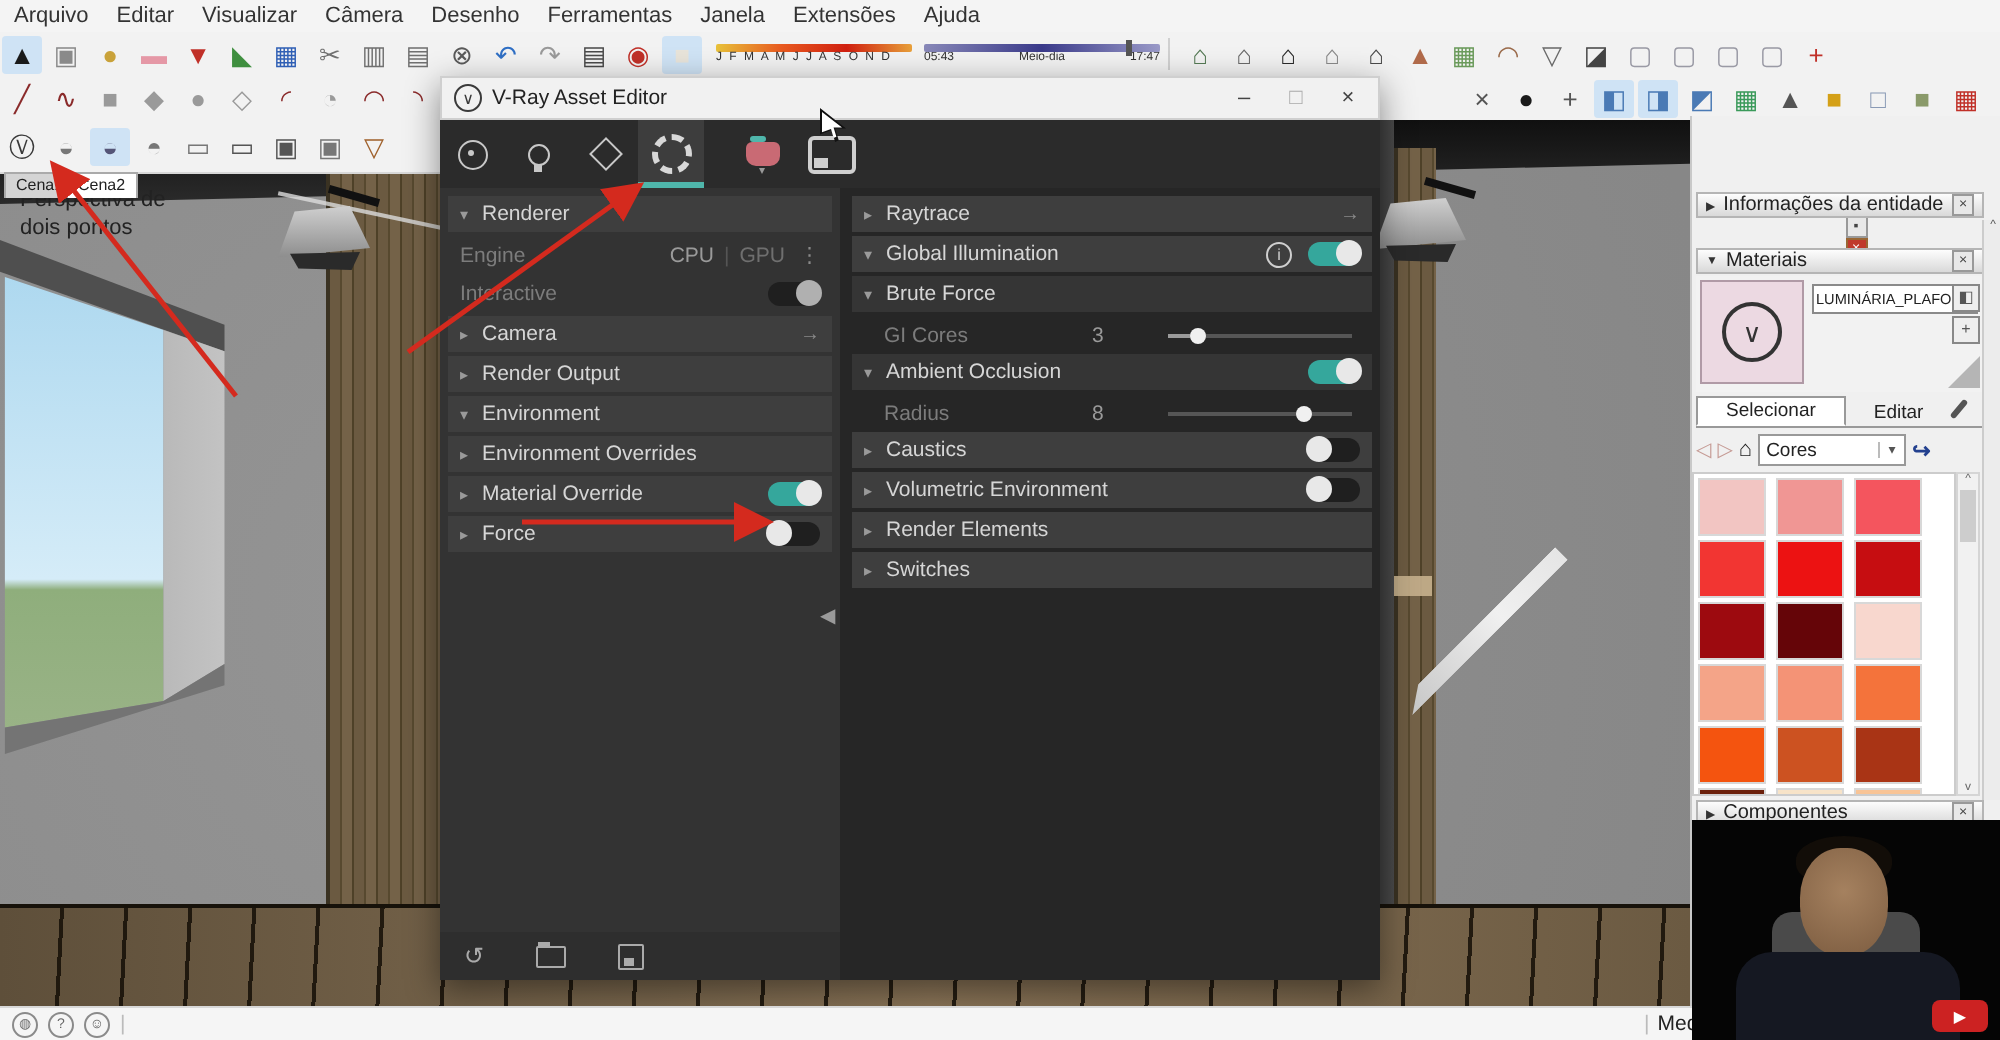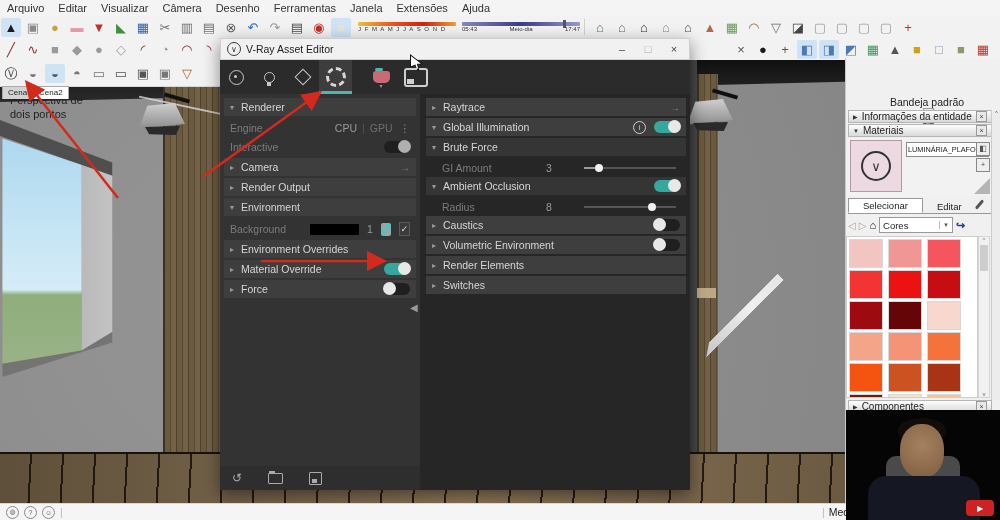--- a/index.html
+++ b/index.html
@@ -581,27 +581,20 @@
           <span class="arr-r">→</span>
       </div>
       <div class="vsec">
         <span class="car">▸</span>
         <span>Render Output</span>
       </div>
       <div class="vsec">
         <span class="car">▾</span>
         <span>Environment</span>
       </div>
-      <div class="vrow" style="height:22px;">
-        <span class="lbl">Background</span>
-        <span id="swatchBg"></span>
-        <span style="color:#9a9a9a">1</span>
-        <span class="checker"></span>
-        <span class="chk">✓</span>
-      </div>
       <div class="vsec">
         <span class="car">▸</span>
         <span>Environment Overrides</span>
       </div>
       <div class="vsec">
         <span class="car">▸</span>
         <span>Material Override</span>
         <span class="grow"></span>
         <span class="tog on"></span>
       </div>
@@ -631,21 +624,21 @@
         <span>Global Illumination</span>
         <span class="grow"></span>
         <span class="inf">i</span>
         <span class="tog on"></span>
       </div>
       <div class="vsec vsub">
         <span class="car">▾</span>
         <span>Brute Force</span>
       </div>
       <div class="vrow">
-        <span class="lbl" style="padding-left:10px;">GI Amount</span>
+        <span class="lbl" style="padding-left:10px;">GI Cores</span>
         <span class="val">3</span>
         <span class="slider">
           <span class="fill" style="width:12%;"></span>
           <span class="knob" style="left:12%;"></span>
         </span>
       </div>
       <div class="vsec vsub">
         <span class="car">▾</span>
         <span>Ambient Occlusion</span>
         <span class="grow"></span>
@@ -681,21 +674,21 @@
     </div>
   </div>
 </div>
 
 <div id="tray" class="abs">
   <div id="trayTitle" class="abs">
     <span class="t">Bandeja padrão</span>
     <span class="mini-sq">▪</span>
     <span class="mini-sq red">×</span>
   </div>
-  <div class="traybar abs" style="top:52px;">
+  <div class="traybar abs" style="top:38px;">
     <span class="car">▶</span>
     <span class="t">Informações da entidade</span>
     <span class="mini-sq">×</span>
   </div>
   <div class="traybar abs" style="top:66px;">
     <span class="car">▼</span>
     <span class="t">Materiais</span>
     <span class="mini-sq">×</span>
   </div>
 

